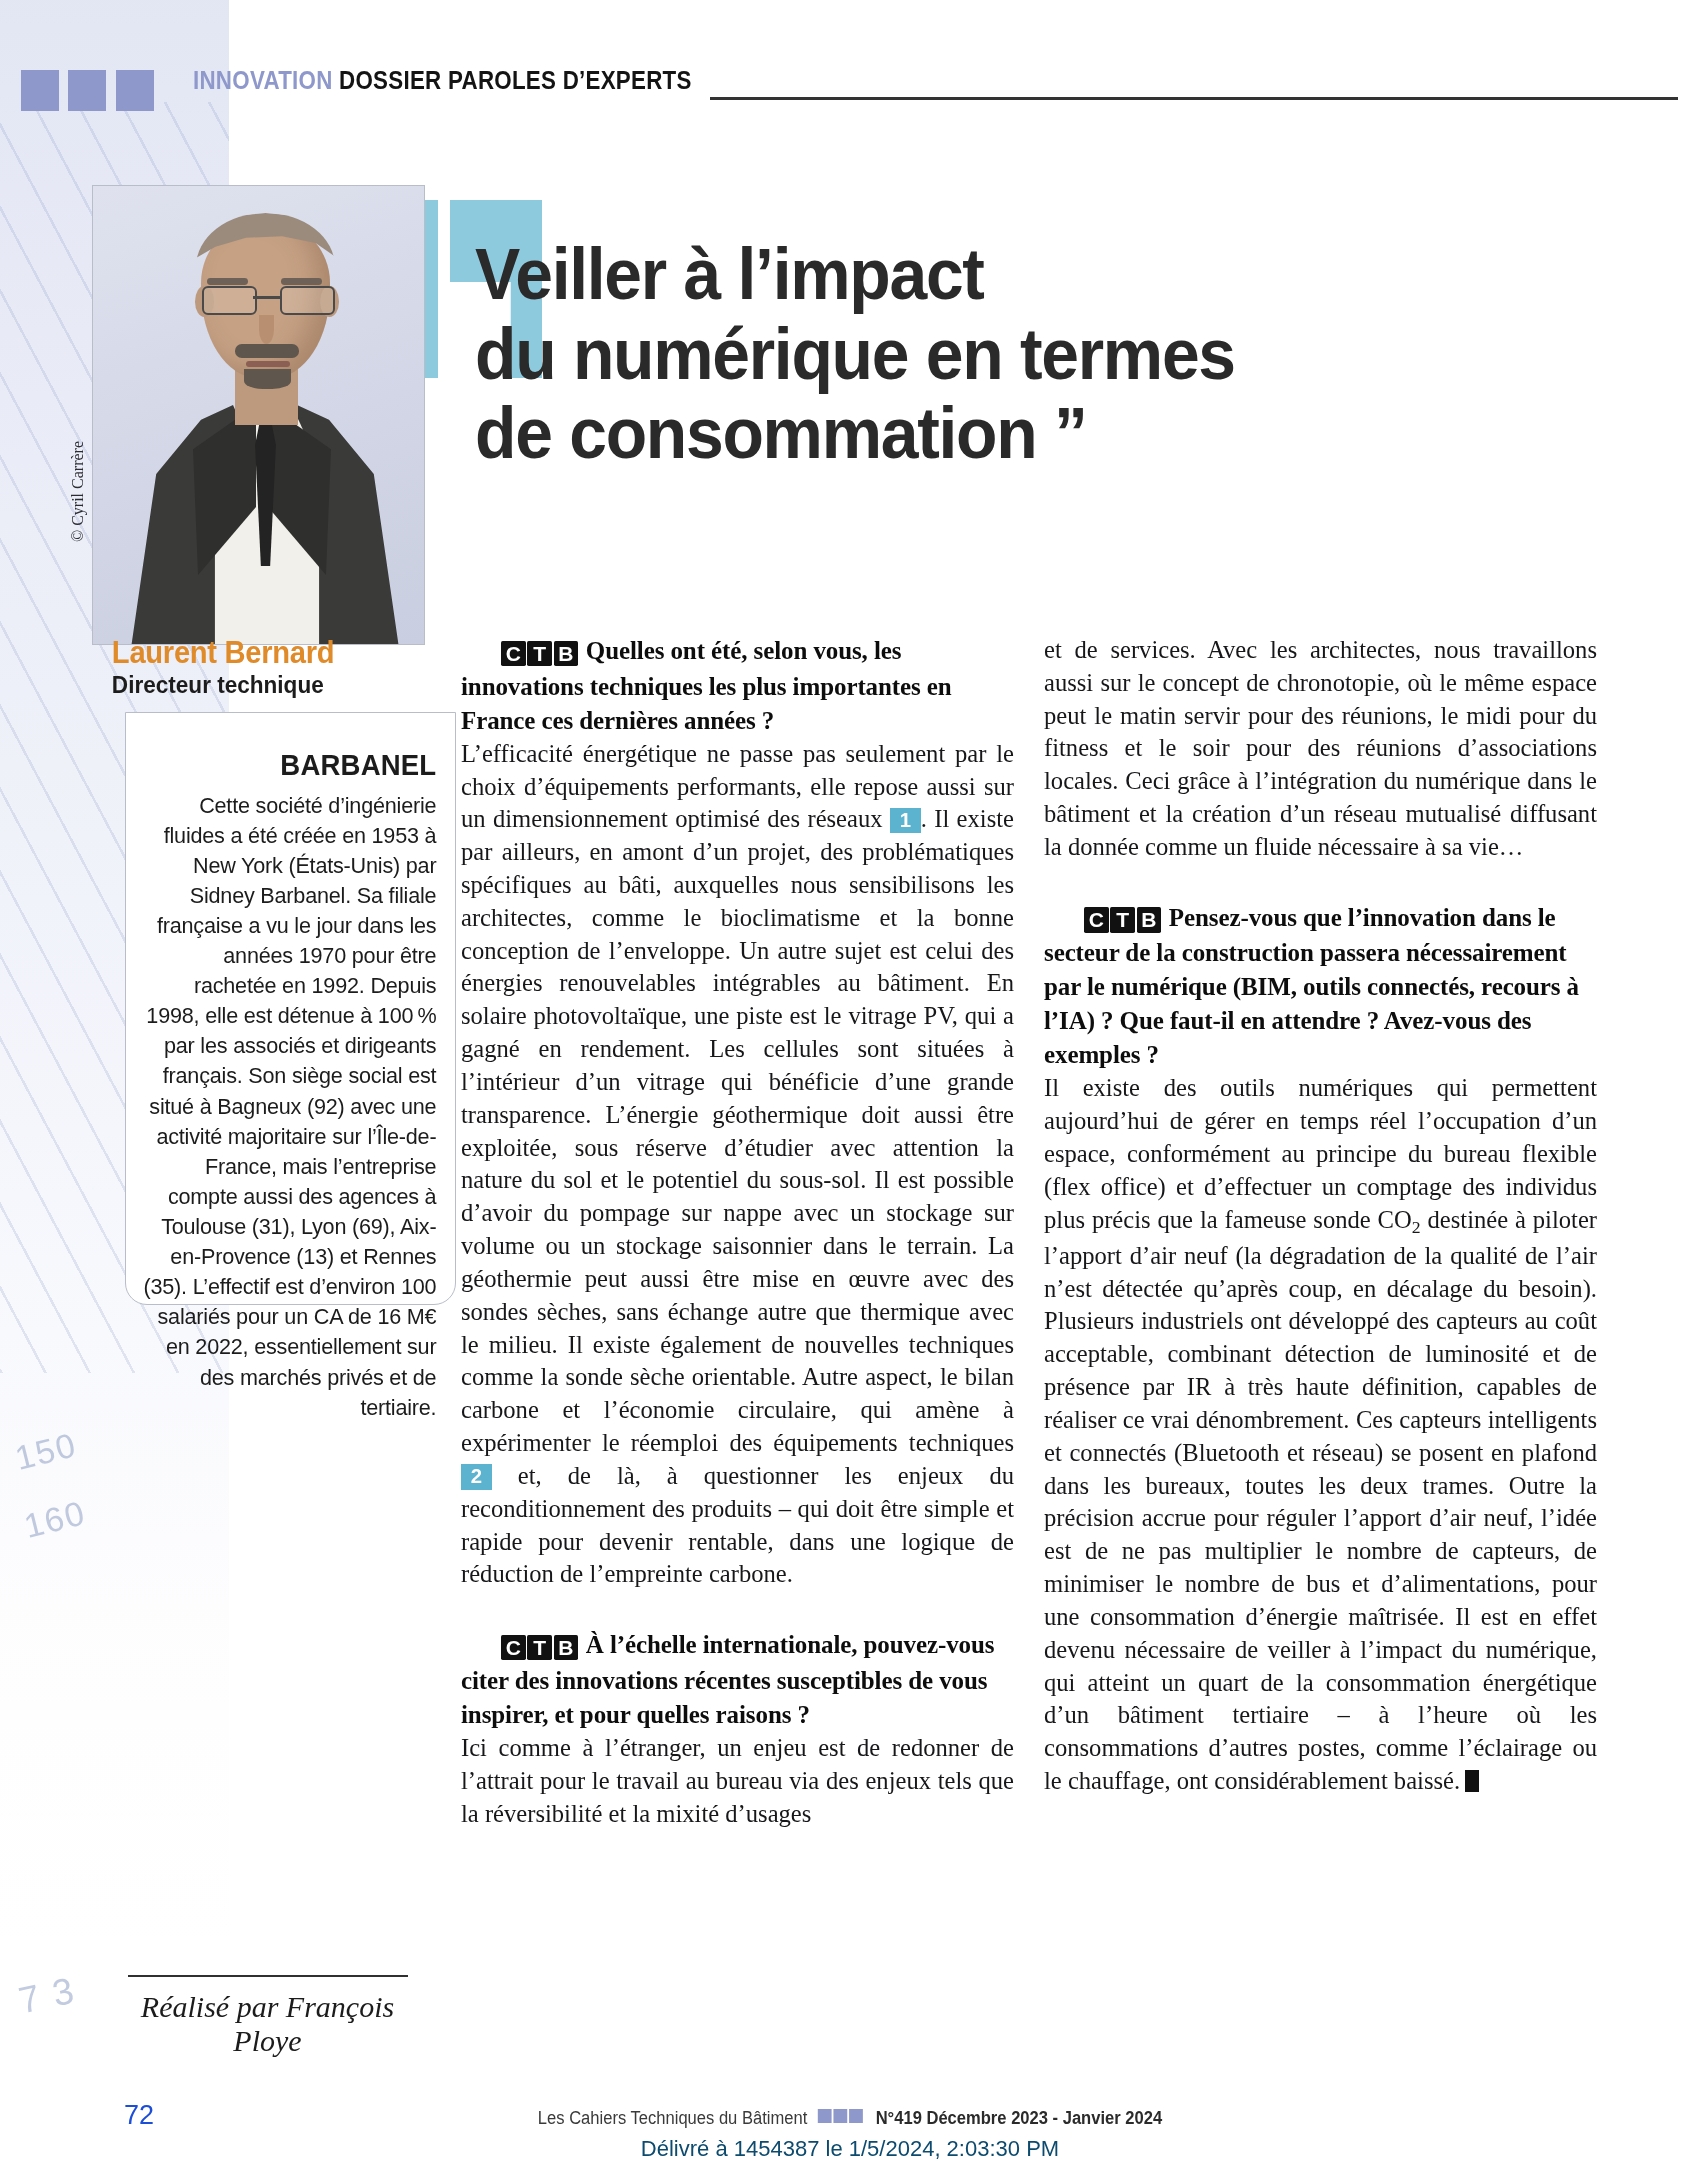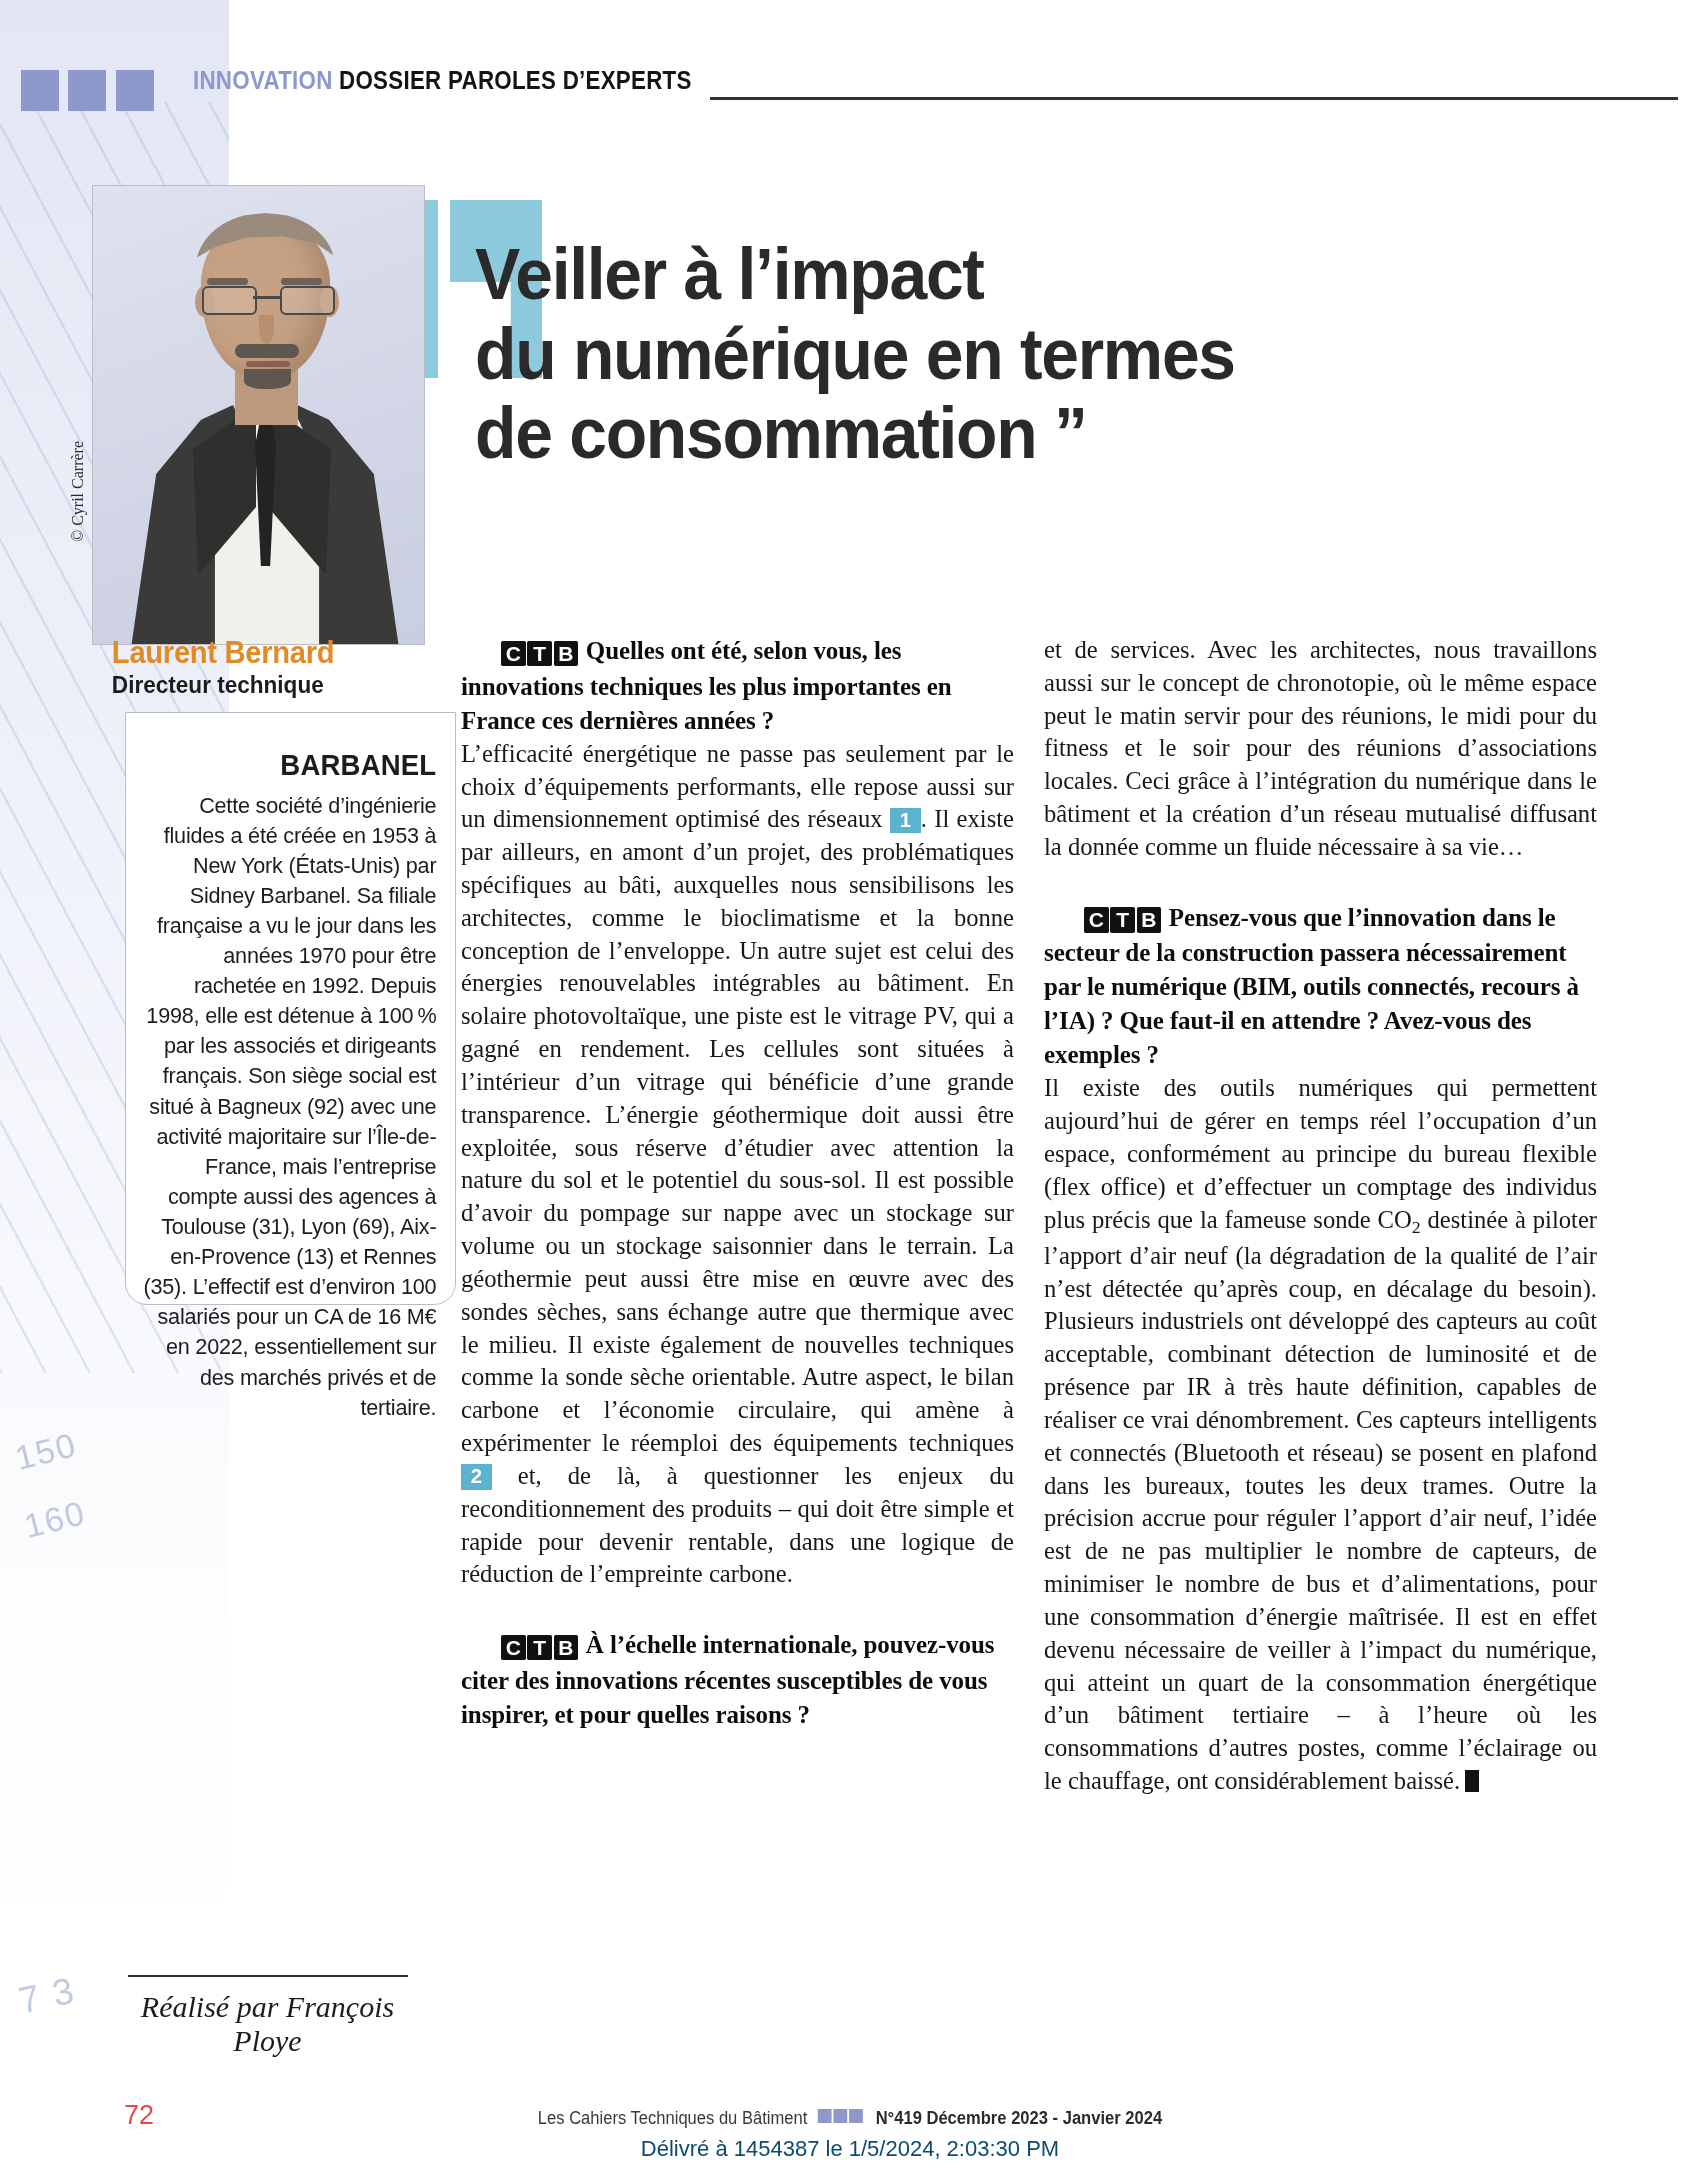--- a/index.html
+++ b/index.html
@@ -403,21 +403,21 @@
     margin-left: 5.1px;
   }
   .sub { font-size: .72em; vertical-align: -.3em; }
 
   
   .page-number {
     position: absolute;
     left: 124px; top: 2100px;
     font-family: "Liberation Sans", sans-serif;
     font-size: 27px;
-    color: #ef4444;
+    color: #1d4ed8;
     z-index: 6;
   }
   .footer-line {
     position: absolute;
     left: 0; top: 2107px;
     width: 1700px;
     text-align: center;
     font-family: "Liberation Sans", sans-serif;
     font-weight: 700;
     font-size: 18px;
@@ -532,20 +532,21 @@
 
   <p><span>L’efficacité énergétique ne passe pas seulement par le choix d’équipements performants, elle repose aussi sur un dimensionnement optimisé des réseaux </span><span class="refnum">1</span><span>. Il existe par ailleurs, en amont d’un projet, des problématiques spécifiques au bâti, auxquelles nous sensibilisons les architectes, comme le bioclimatisme et la bonne conception de l’enveloppe. Un autre sujet est celui des énergies renouvelables intégrables au bâtiment. En solaire photovoltaïque, une piste est le vitrage PV, qui a gagné en rendement. Les cellules sont situées à l’intérieur d’un vitrage qui bénéficie d’une grande transparence. L’énergie géothermique doit aussi être exploitée, sous réserve d’étudier avec attention la nature du sol et le potentiel du sous-sol. Il est possible d’avoir du pompage sur nappe avec un stockage sur volume ou un stockage saisonnier dans le terrain. La géothermie peut aussi être mise en œuvre avec des sondes sèches, sans échange autre que thermique avec le milieu. Il existe également de nouvelles techniques comme la sonde sèche orientable. Autre aspect, le bilan carbone et l’économie circulaire, qui amène à expérimenter le réemploi des équipements techniques </span><span class="refnum">2</span><span> et, de là, à questionner les enjeux du reconditionnement des produits – qui doit être simple et rapide pour devenir rentable, dans une logique de réduction de l’empreinte carbone.</span></p>
 
   <div class="q-gap"></div>
 
   <p class="q-head">
     <span class="ctb">
       <b>C</b><b>T</b><b>B</b></span><span>À l’échelle internationale, pouvez-vous citer des innovations récentes susceptibles de vous inspirer, et pour quelles raisons ?</span>
   </p>
 
+  <p>Ici comme à l’étranger, un enjeu est de redonner de l’attrait pour le travail au bureau via des enjeux tels que la réversibilité et la mixité d’usages</p>
 </div>
 
 <div class="col col-2">
 
   <p>et de services. Avec les architectes, nous travaillons aussi sur le concept de chronotopie, où le même espace peut le matin servir pour des réunions, le midi pour du fitness et le soir pour des réunions d’associations locales. Ceci grâce à l’intégration du numérique dans le bâtiment et la création d’un réseau mutualisé diffusant la donnée comme un fluide nécessaire à sa vie…</p>
 
   <div class="q-gap"></div>
 
   <p class="q-head">
     <span class="ctb">

